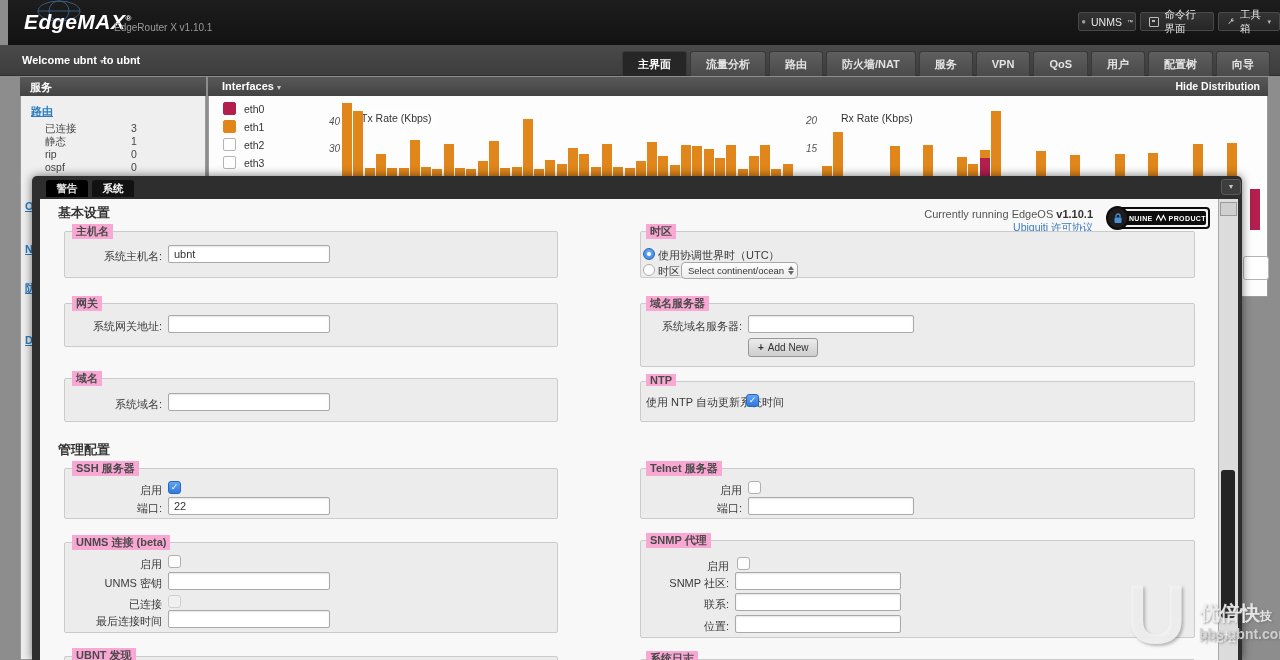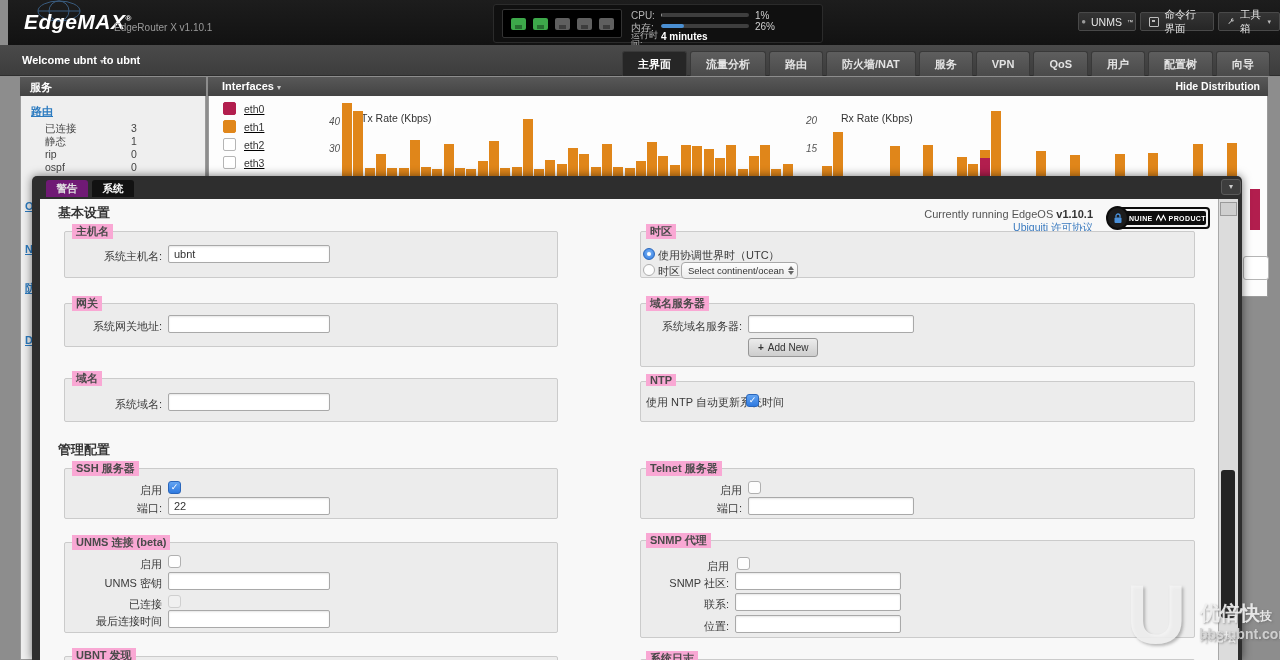--- a/index.html
+++ b/index.html
@@ -44,21 +44,21 @@
   #if-body{position:absolute;left:208px;top:96px;width:1060px;height:201px;background:#fdfdfd;border:1px solid #9b9b9b;border-top:none;box-sizing:border-box;}
   .legend-row{display:flex;align-items:center;gap:8px;height:13px;margin-bottom:5px;}
   .legend-box{width:13px;height:13px;border-radius:2px;border:1px solid #b5b5b5;background:#fff;box-sizing:border-box;}
   .legend-lab{font-size:10.5px;color:#333;}
   .tick{position:absolute;width:24px;text-align:right;font-size:10px;color:#555;font-style:italic;}
   .chart-title{position:absolute;font-size:10.5px;color:#333;padding:2px 5px;}
   .cbar{position:absolute;bottom:0;}
   
   #modal-frame{position:absolute;left:32px;top:176px;width:1210px;height:484px;background:#2e2e2e;border-radius:5px 5px 0 0;box-shadow:0 0 10px rgba(0,0,0,.55);z-index:10;}
   .mtab{position:absolute;height:17px;width:42px;border-radius:3px 3px 0 0;font-size:10.5px;font-weight:bold;text-align:center;line-height:17px;cursor:pointer;z-index:11;}
-  .mtab.inactive{background:#701a75;color:#e0e0e0;}
+  .mtab.inactive{background:#000000;color:#e0e0e0;}
   .mtab.active{background:#121212;color:#fff;}
   #modal-collapse{position:absolute;left:1221px;top:179px;width:18px;height:14px;background:#3d3d3d;border:1px solid #5a5a5a;border-radius:3px;
         color:#ccc;font-size:8px;text-align:center;line-height:13px;z-index:11;cursor:pointer;}
   #modal-content{position:absolute;left:40px;top:199px;width:1178px;height:461px;background:#f8f8f8;z-index:10;}
   #mscroll-track{position:absolute;left:1218px;top:199px;width:20px;height:461px;background:#dcdcdc;border-left:1px solid #a8a8a8;box-sizing:border-box;z-index:11;}
   #mscroll-up{position:absolute;left:1220px;top:202px;width:15px;height:12px;background:#cfcfcf;border:1px solid #9a9a9a;z-index:12;}
   #mscroll-thumb{position:absolute;left:1221px;top:470px;width:14px;height:148px;background:#242424;border-radius:3px;z-index:12;cursor:pointer;}
   .sec-title{position:absolute;font-size:13px;font-weight:bold;color:#333;z-index:11;}
   .fieldset{position:absolute;background:#ececec;border:1px solid #cbcbcb;border-radius:2px;z-index:11;box-sizing:border-box;}
   .flegend{position:absolute;font-size:11px;font-weight:bold;color:#4a4a4a;background:#f9a8d4;padding:0 4px;z-index:12;white-space:nowrap;}
@@ -106,41 +106,20 @@
     <svg class="abs" style="left:28px;top:0;" width="46" height="22" viewBox="0 0 46 22">
       <g stroke="#4a7fb5" stroke-width="1" fill="none" opacity="0.65">
         <ellipse cx="23" cy="11" rx="21" ry="10"></ellipse>
           <ellipse cx="23" cy="11" rx="10" ry="10"></ellipse>
           <path d="M2 11h42"></path>
       </g>
     </svg>
     <div id="brand"><span>EdgeMAX</span><sup>®</sup></div>
     <div id="product">EdgeRouter X v1.10.1</div>
 
-    <div id="ledstats">
-      <div id="ledscreen">
-          <div class="port up"></div>
-          <div class="port up"></div>
-          <div class="port down"></div>
-          <div class="port down"></div>
-          <div class="port down"></div>
-        </div>
-      <div class="statlbl" style="left:137px;top:5px;">CPU:</div>
-      <div class="bar-track" style="left:167px;top:8px;">
-          <div class="bar-fill" id="cpu-fill" style="background: rgb(154, 154, 154); width: 1%;"></div>
-        </div>
-      <div class="statval" style="left:261px;top:5px;">1%</div>
-      <div class="statlbl" style="left:137px;top:16px;">内存:</div>
-      <div class="bar-track" style="left:167px;top:19px;">
-          <div class="bar-fill" id="mem-fill" style="background: rgb(74, 143, 210); width: 26%;"></div>
-        </div>
-      <div class="statval" style="left:261px;top:16px;">26%</div>
-      <div class="statlbl" style="left:137px;top:26px;width:30px;font-size:9px;line-height:9px;">运行时间:</div>
-      <div class="statval" style="left:167px;top:26px;font-weight:bold;color:#fff;">4 minutes</div>
-    </div>
 
     <div class="hbtn" style="left:1070px;width:58px;">
       <span class="dot">●</span>
       <span>UNMS</span>
         <sup style="font-size:6px;">™</sup>
     </div>
     <div class="hbtn" style="left:1132px;width:74px;">
       <span class="cli-glyph"></span>
       <span>命令行界面</span>
     </div>
@@ -203,21 +182,21 @@
         <span class="slink" style="position: absolute; left: 4px; top: 185px; width: 13px; overflow: hidden; display: inline-block; white-space: nowrap;">防火</span>
         <span class="slink" style="position: absolute; left: 4px; top: 238px; width: 13px; overflow: hidden; display: inline-block; white-space: nowrap;">DH</span>
       </div>
   </div>
 
   <div class="panel-head" style="left:208px;top:77px;width:1060px;">
     <span style="position:absolute;left:14px;top:3px;"><span>Interfaces</span> <span style="font-size:8px;color:#ccc;">▾</span></span>
     <span style="position:absolute;right:8px;top:3px;font-size:10.5px;">Hide Distribution</span>
   </div>
   <div id="if-body">
-    <div id="if-legend" style="position:absolute;left:14px;top:6px;text-decoration:underline;">
+    <div id="if-legend" style="position:absolute;left:14px;top:6px;">
         <div class="legend-row">
           <span class="legend-box" style="background: rgb(178, 30, 78); border-color: rgb(178, 30, 78);"></span>
           <span class="legend-lab">eth0</span>
         </div>
         <div class="legend-row">
           <span class="legend-box" style="background: rgb(224, 134, 26); border-color: rgb(224, 134, 26);"></span>
           <span class="legend-lab">eth1</span>
         </div>
         <div class="legend-row">
           <span class="legend-box"></span>

